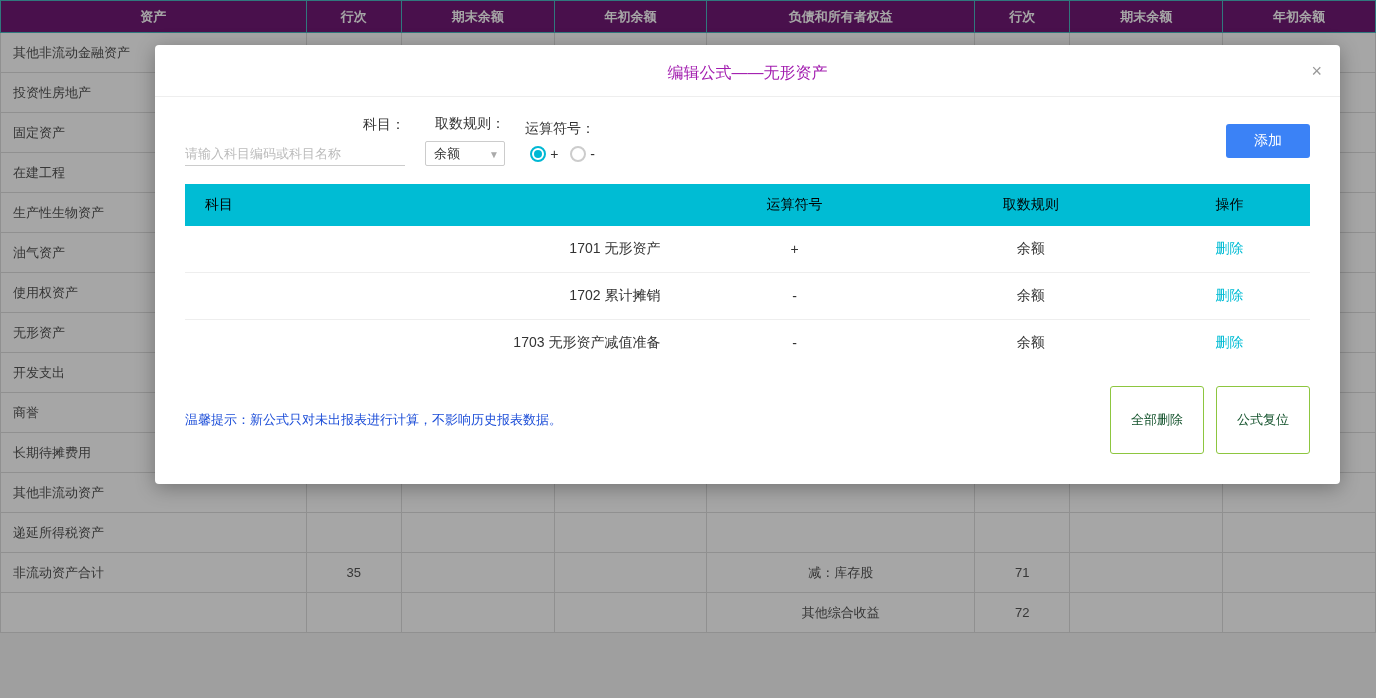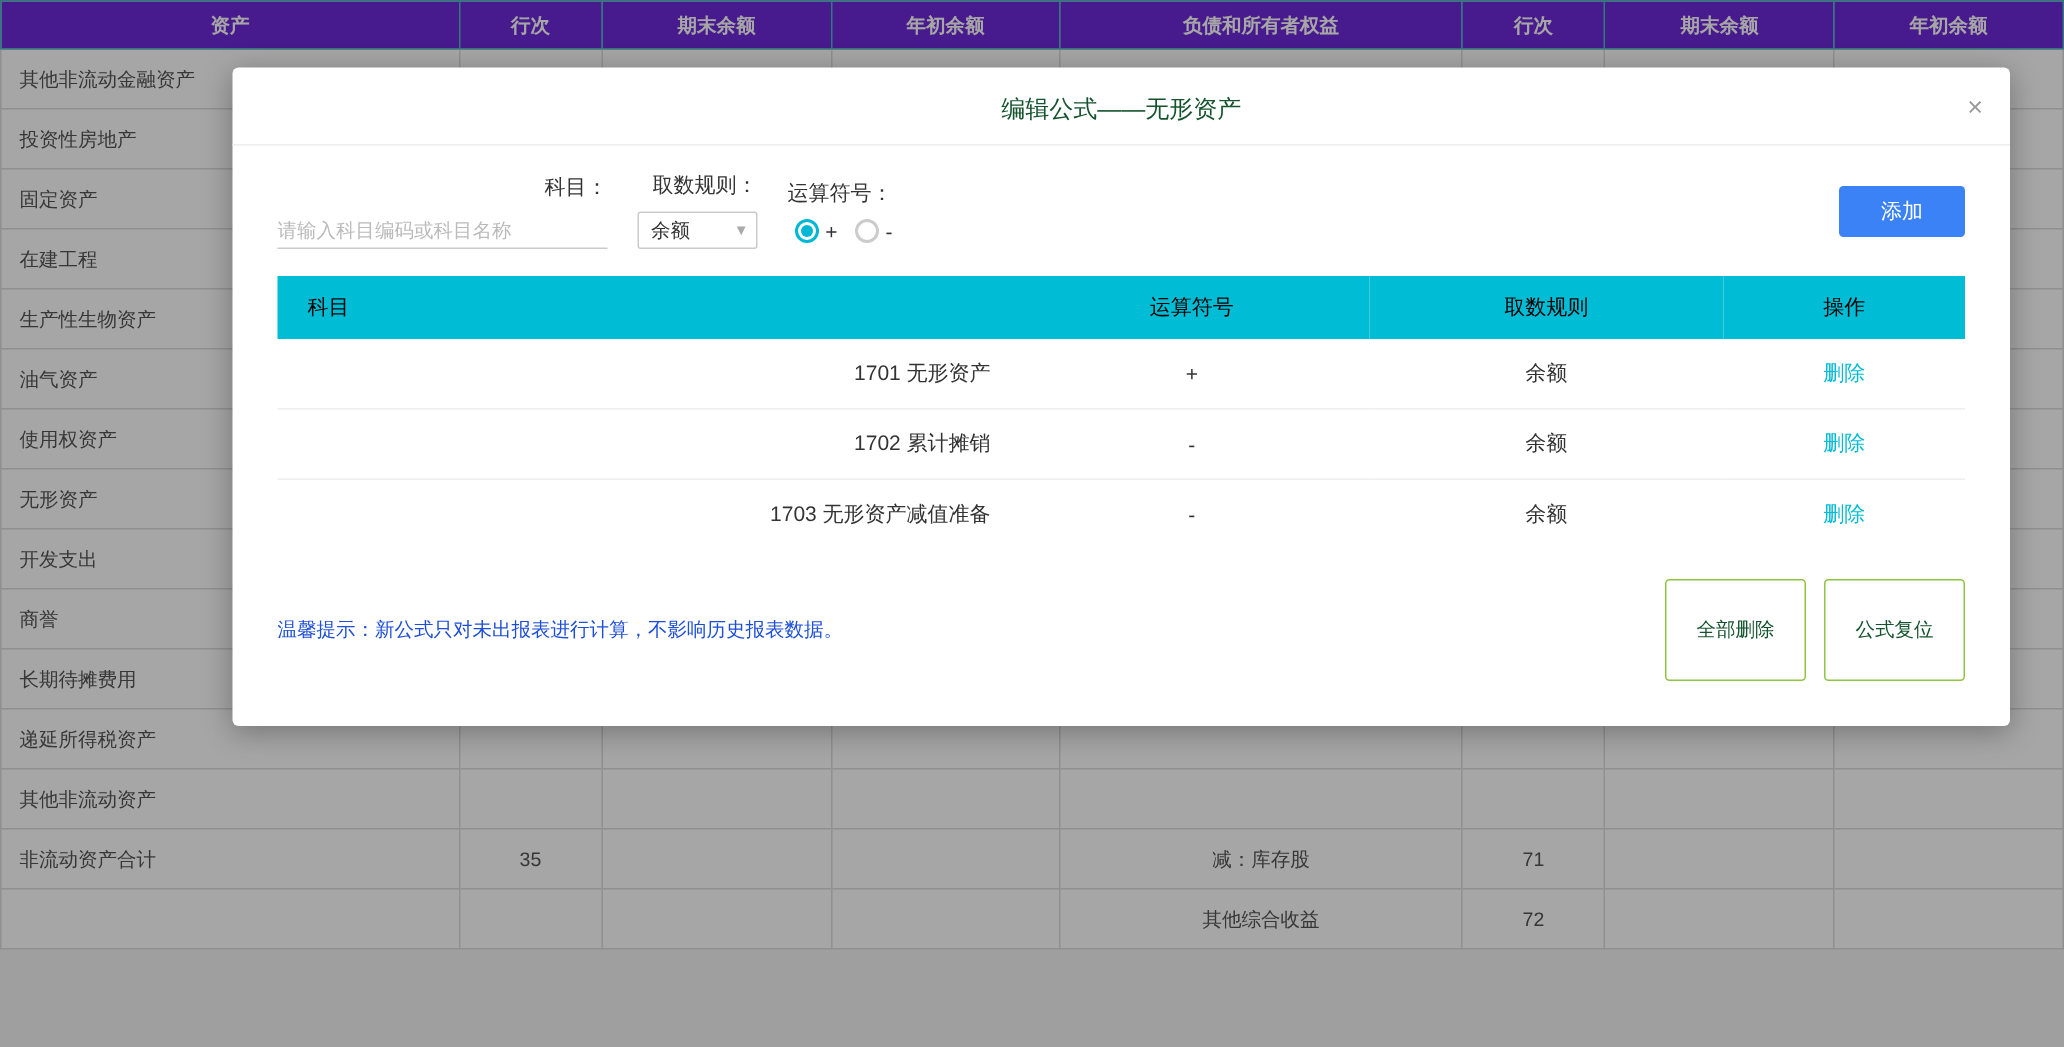--- a/index.html
+++ b/index.html
@@ -23,21 +23,21 @@
     }
 
     .bg-table {
       width: 100%;
       border-collapse: collapse;
       font-size: 13px;
       color: #333;
     }
 
     .bg-table thead tr {
-      background: #6d28d9;
+      background: #701a75;
       color: #fff;
       height: 32px;
       text-align: center;
     }
 
     .bg-table thead th {
       border: 1px solid #4ab8c0;
       padding: 4px 8px;
     }
 
@@ -85,21 +85,21 @@
       display: flex;
       align-items: center;
       justify-content: center;
       padding: 18px 20px 12px;
       position: relative;
       border-bottom: 1px solid #eee;
     }
 
     .modal-title {
       font-size: 16px;
-      color: #14532d;
+      color: #a21caf;
       font-weight: normal;
     }
 
     .modal-close {
       position: absolute;
       right: 18px;
       top: 50%;
       transform: translateY(-50%);
       font-size: 18px;
       color: #999;
@@ -434,31 +434,31 @@
           <td>长期待摊费用</td>
           <td></td>
           <td></td>
           <td></td>
           <td></td>
           <td></td>
           <td></td>
           <td></td>
         </tr>
         <tr>
+          <td>其他非流动资产</td>
+          <td></td>
+          <td></td>
+          <td></td>
+          <td></td>
+          <td></td>
+          <td></td>
+          <td></td>
+        </tr>
+        <tr>
           <td>递延所得税资产</td>
-          <td></td>
-          <td></td>
-          <td></td>
-          <td></td>
-          <td></td>
-          <td></td>
-          <td></td>
-        </tr>
-        <tr>
-          <td>其他非流动资产</td>
           <td></td>
           <td></td>
           <td></td>
           <td></td>
           <td></td>
           <td></td>
           <td></td>
         </tr>
         <tr>
           <td>非流动资产合计</td>

